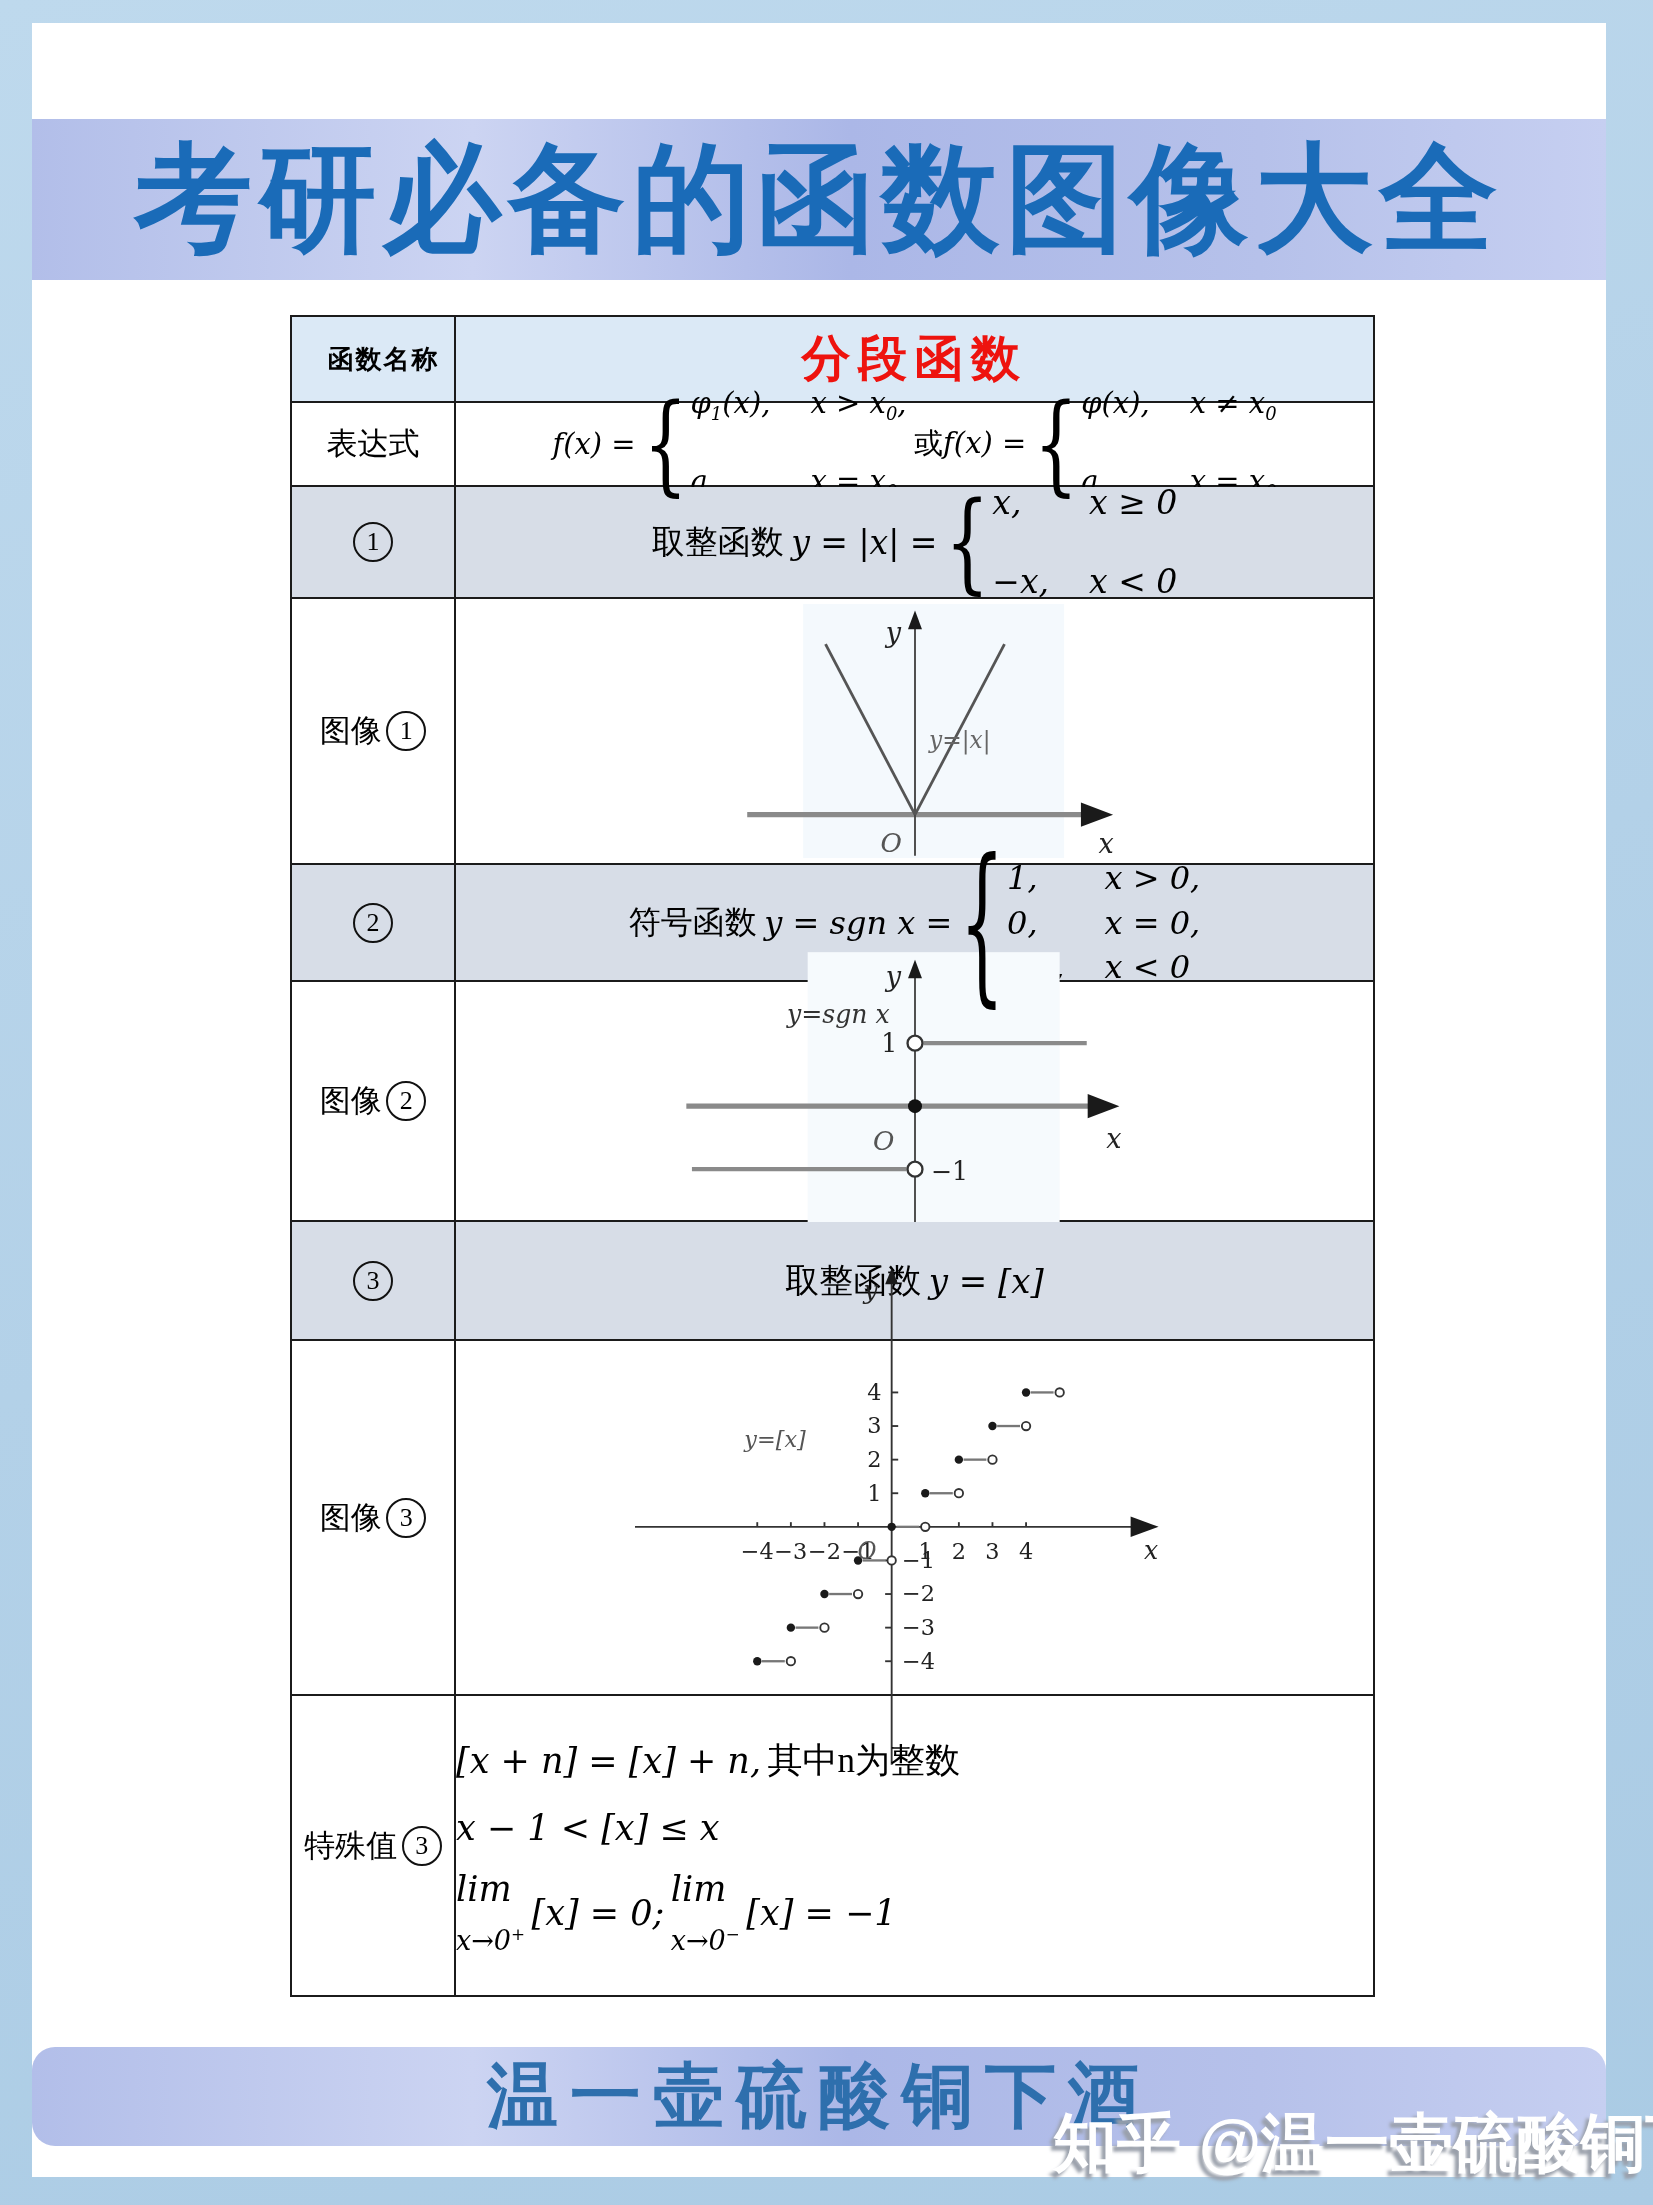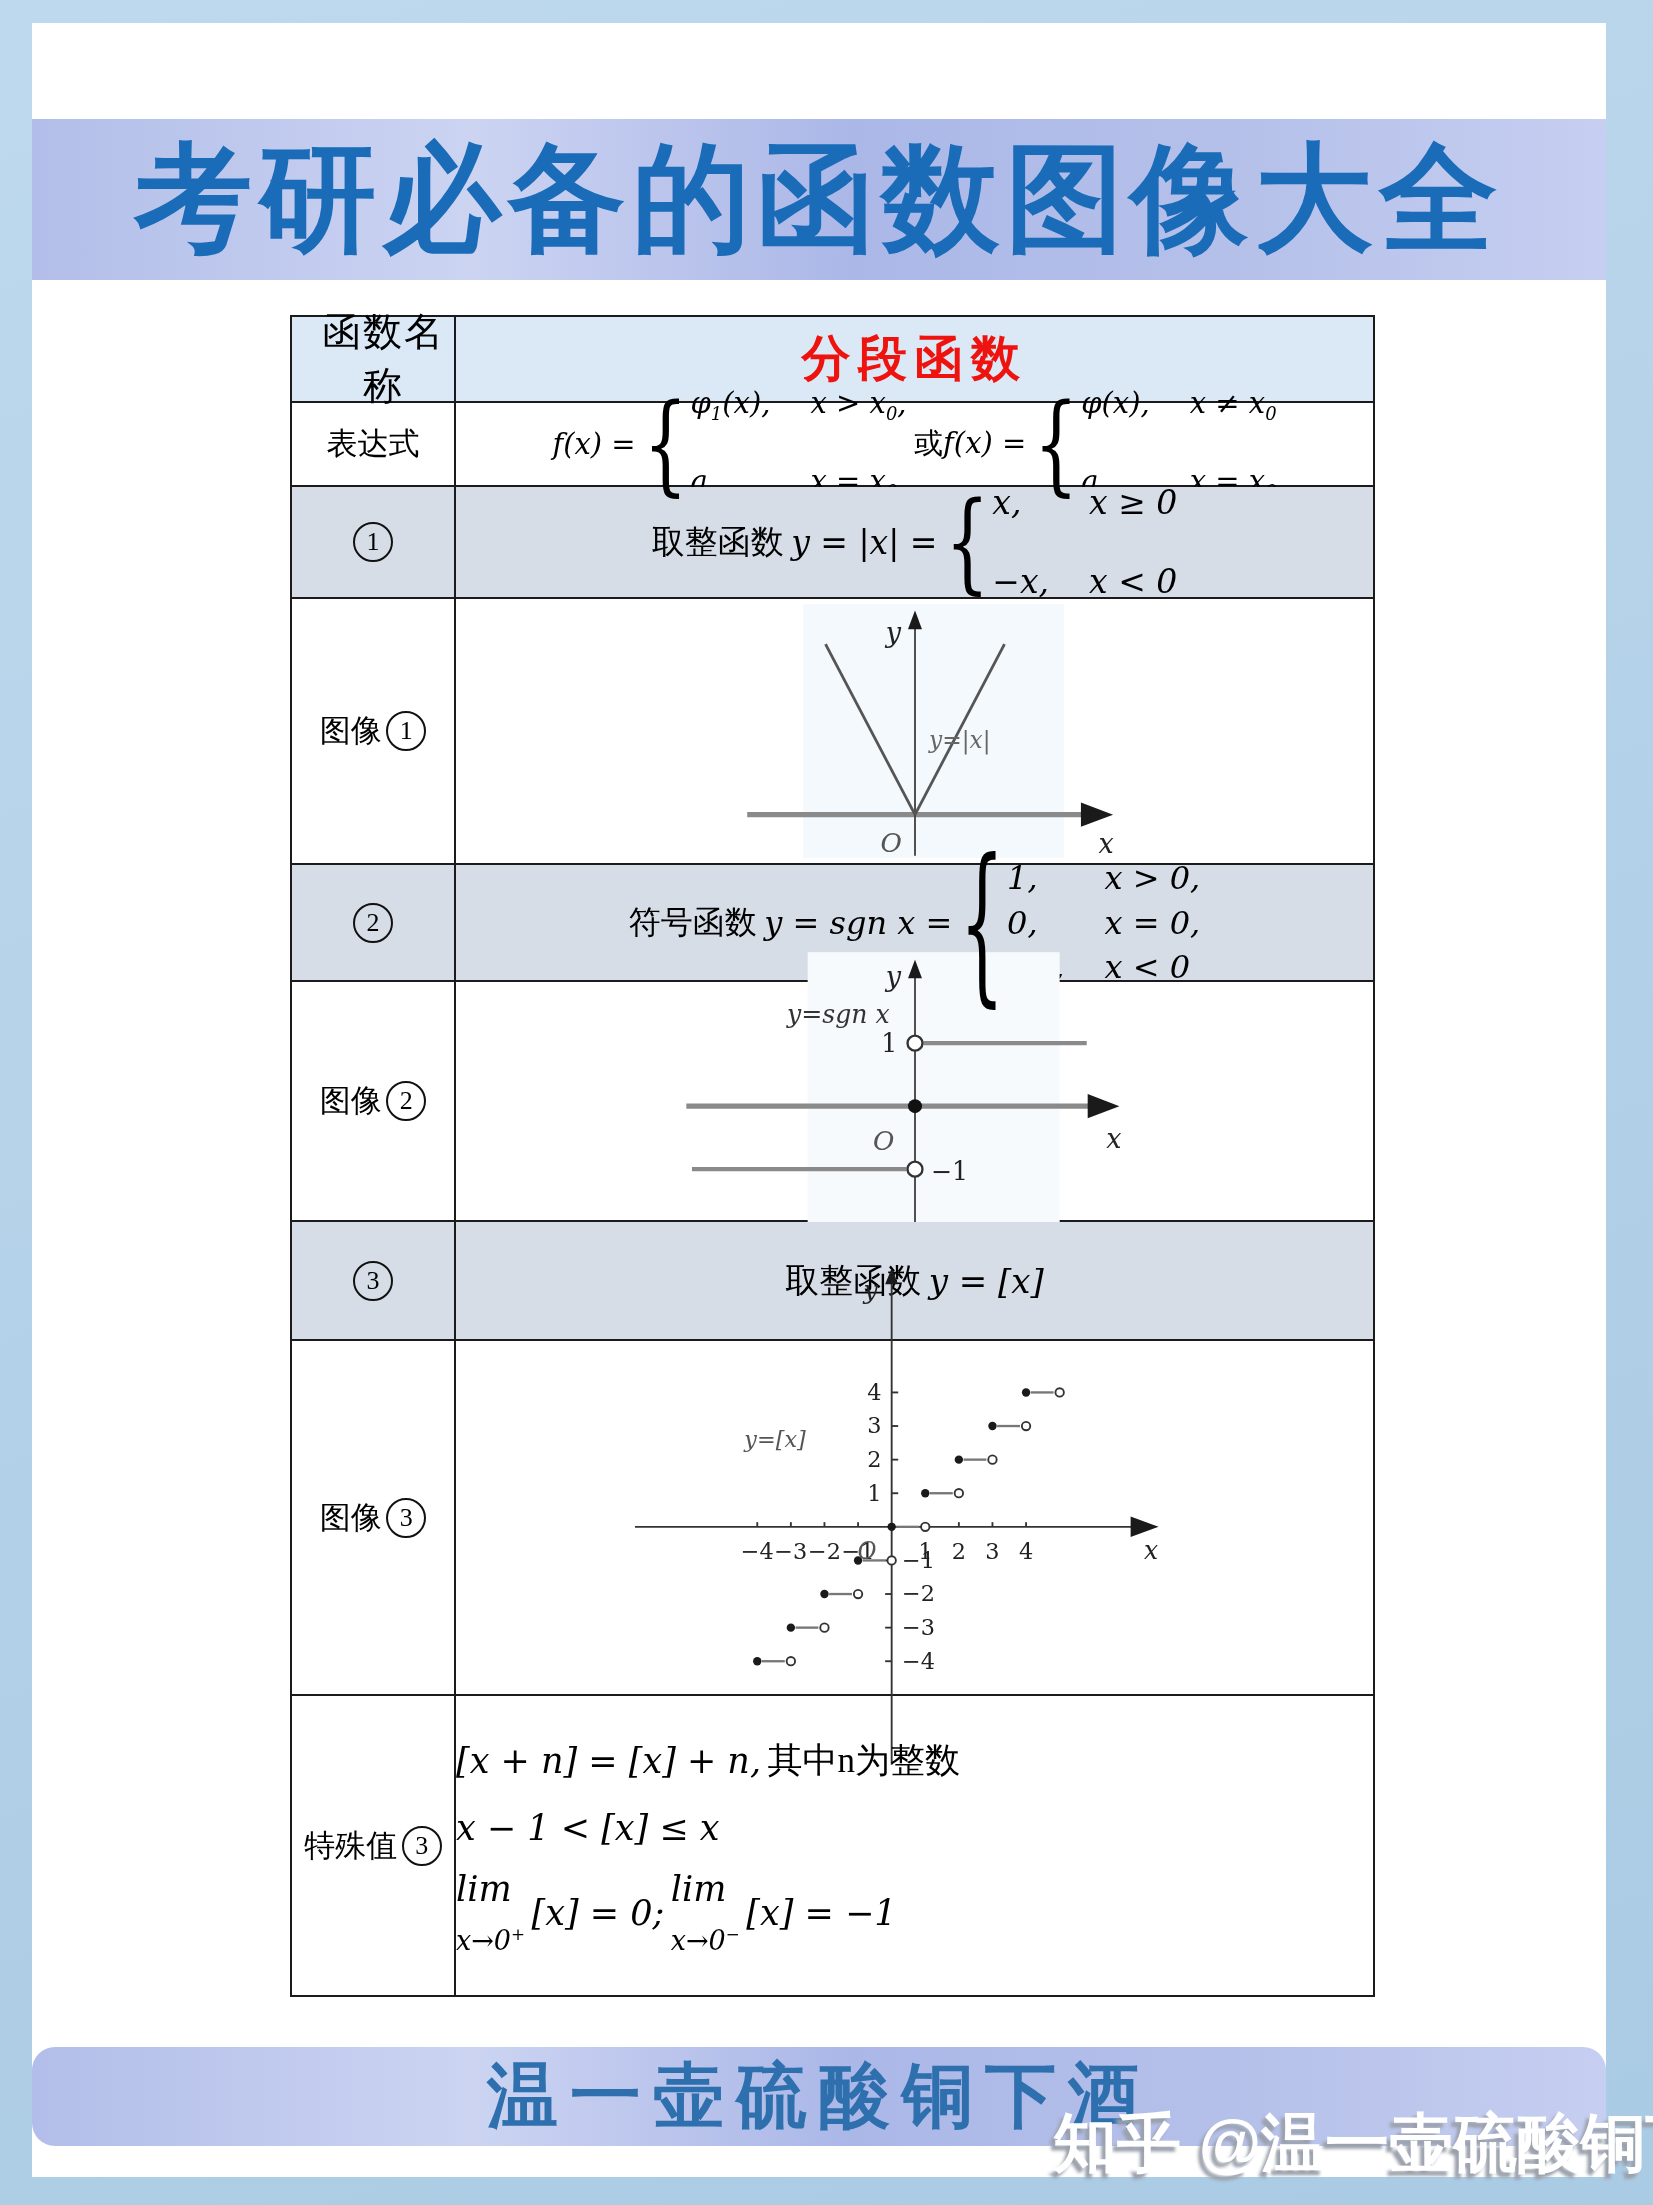--- a/index.html
+++ b/index.html
@@ -52,21 +52,21 @@
   .bg-gray{background:#d7dde7;}
   .h-header{height:86px;}
   .h-expr{height:84px;}
   .h-abs{height:112px;}
   .h-img1{height:266px;}
   .h-sgn{height:117px;}
   .h-img2{height:240px;}
   .h-floor{height:119px;}
   .h-img3{height:355px;}
   .h-special{height:299px;}
-  .hdr-name{font-weight:normal;font-size:39px;letter-spacing:1.9px;margin-left:21px;}
+  .hdr-name{font-weight:bold;font-size:26px;letter-spacing:1.9px;margin-left:21px;}
   .hdr-type{font-weight:bold;font-size:49px;color:#ee130e;letter-spacing:7.5px;font-family:"Liberation Serif",serif;}
   .circ{
     display:inline-flex;align-items:center;justify-content:center;
     width:40px;height:40px;border:2.3px solid #111;border-radius:50%;
     font-size:26px;font-style:normal;flex:none;font-family:"Liberation Serif",serif;
   }
   
   .formula{
     display:flex;align-items:center;justify-content:center;gap:7.5px;
     font-family:"DejaVu Serif","Liberation Serif",serif;font-style:italic;color:#000;

